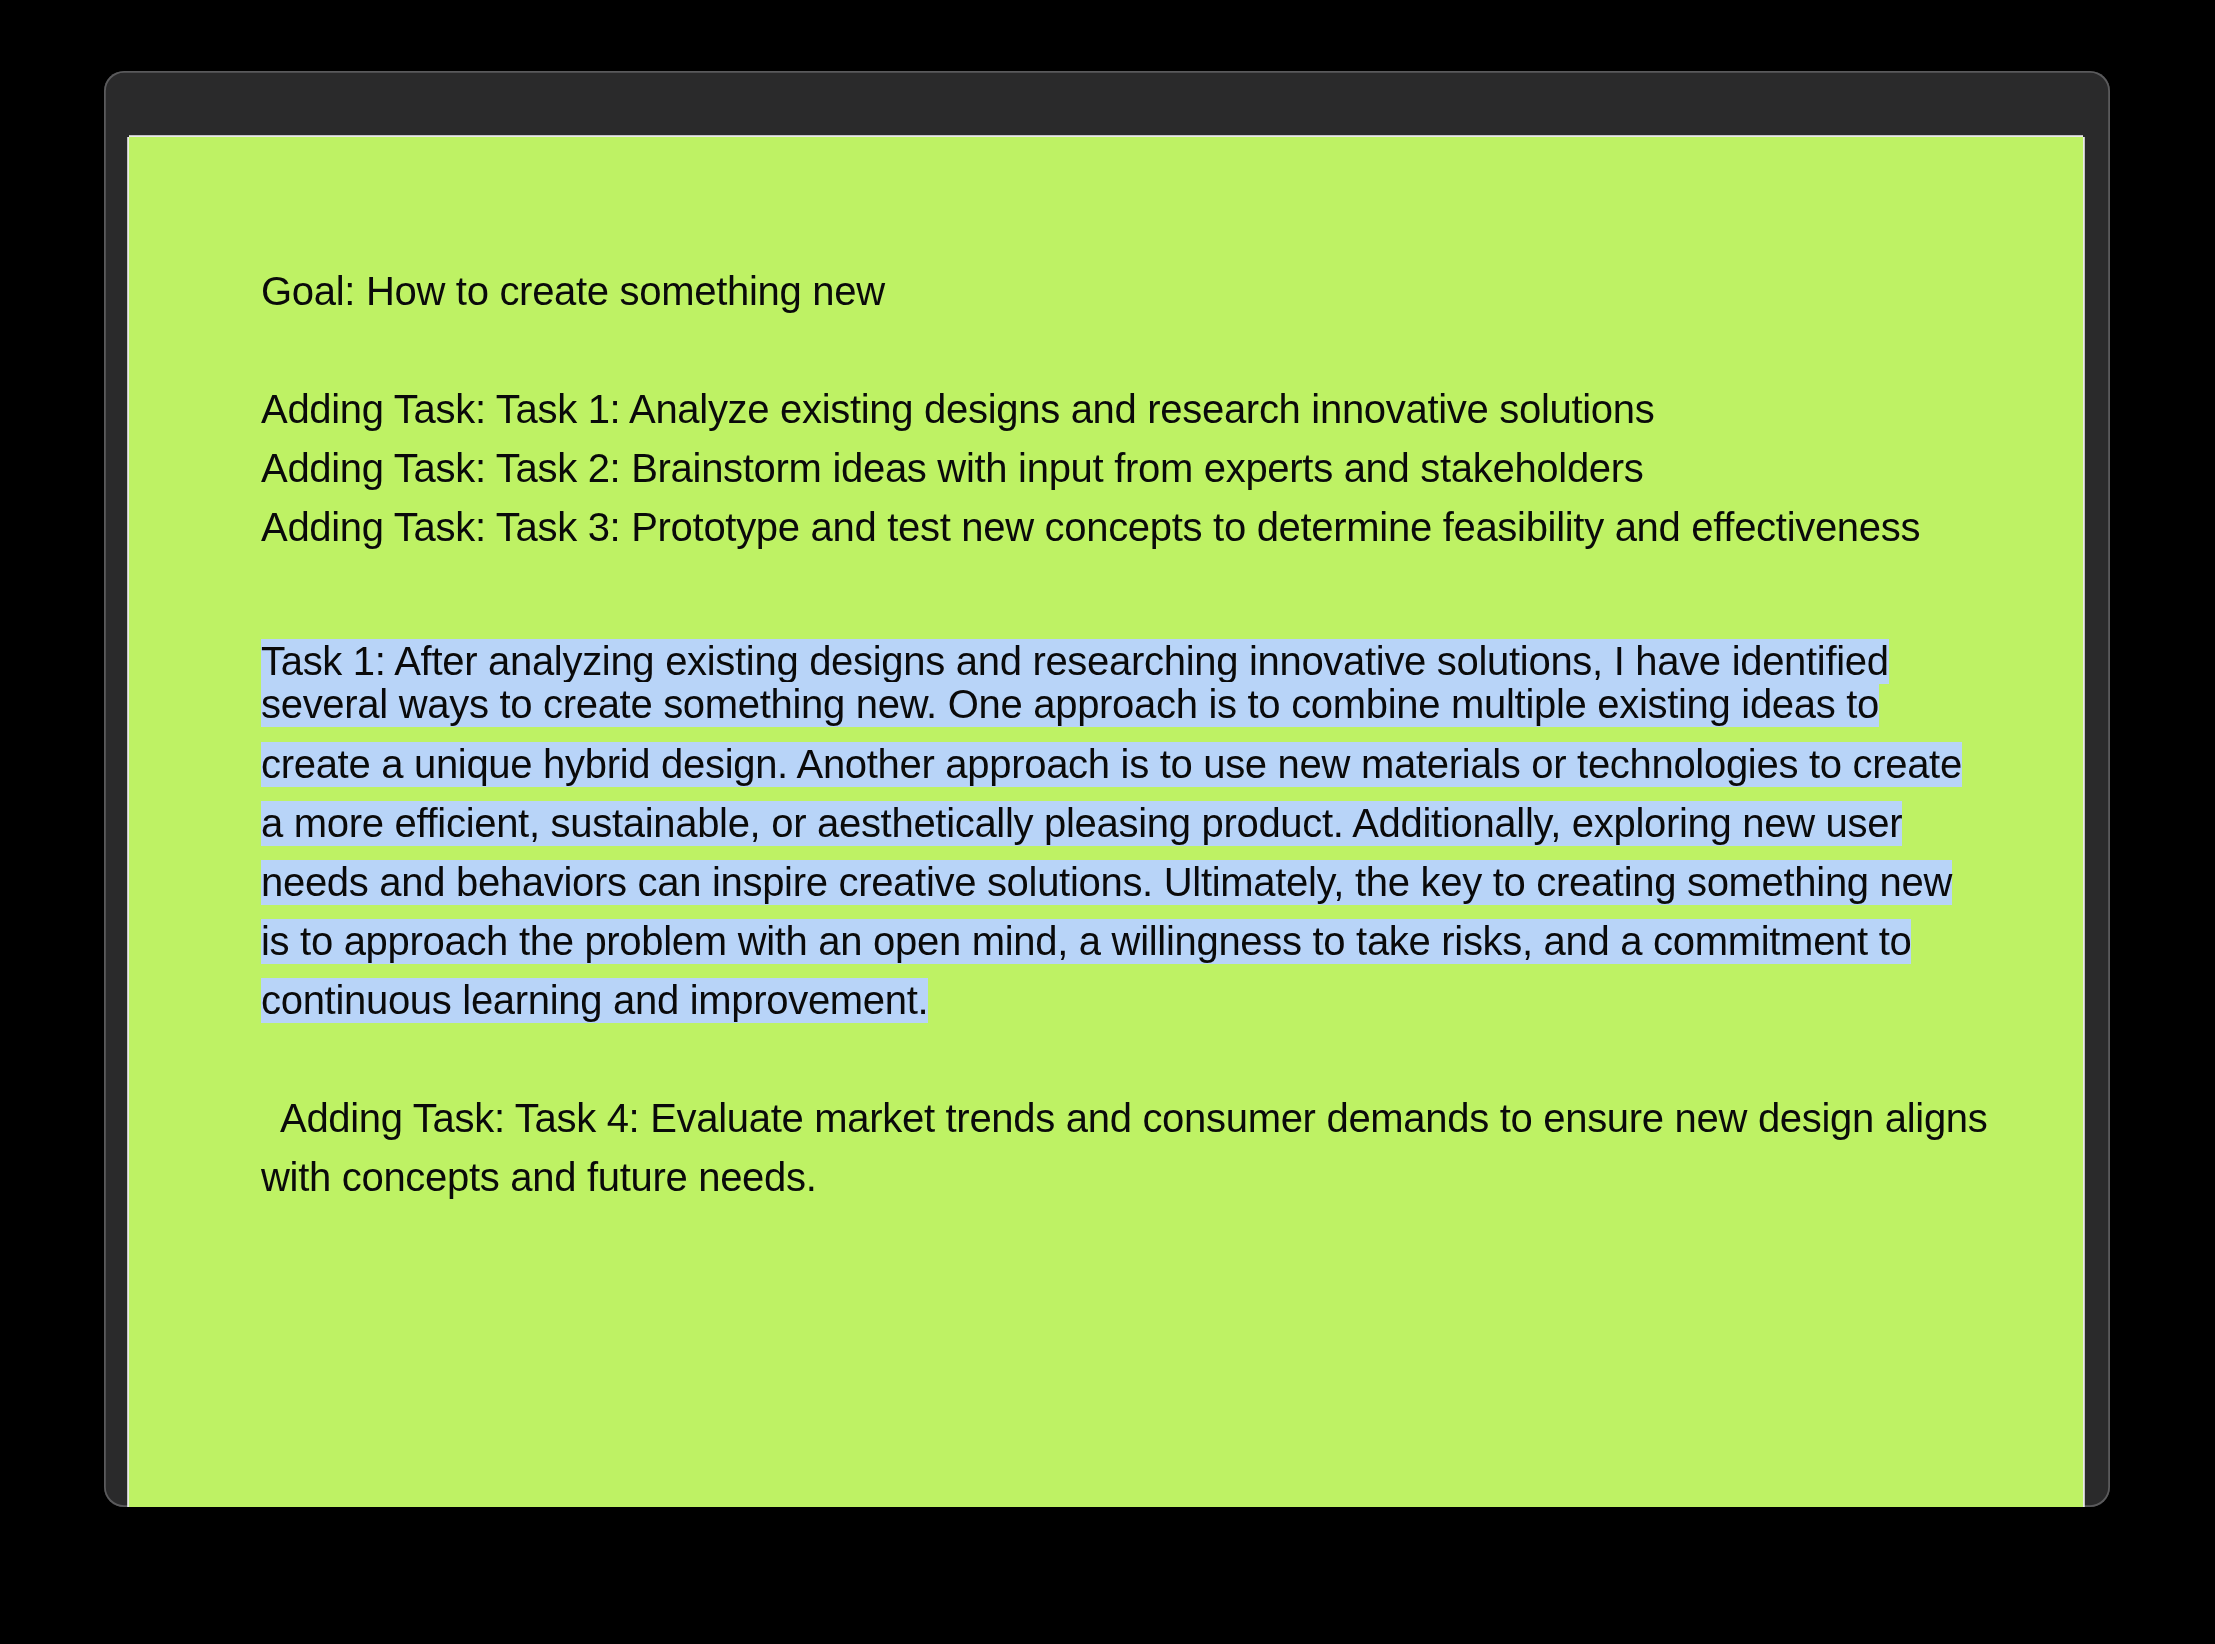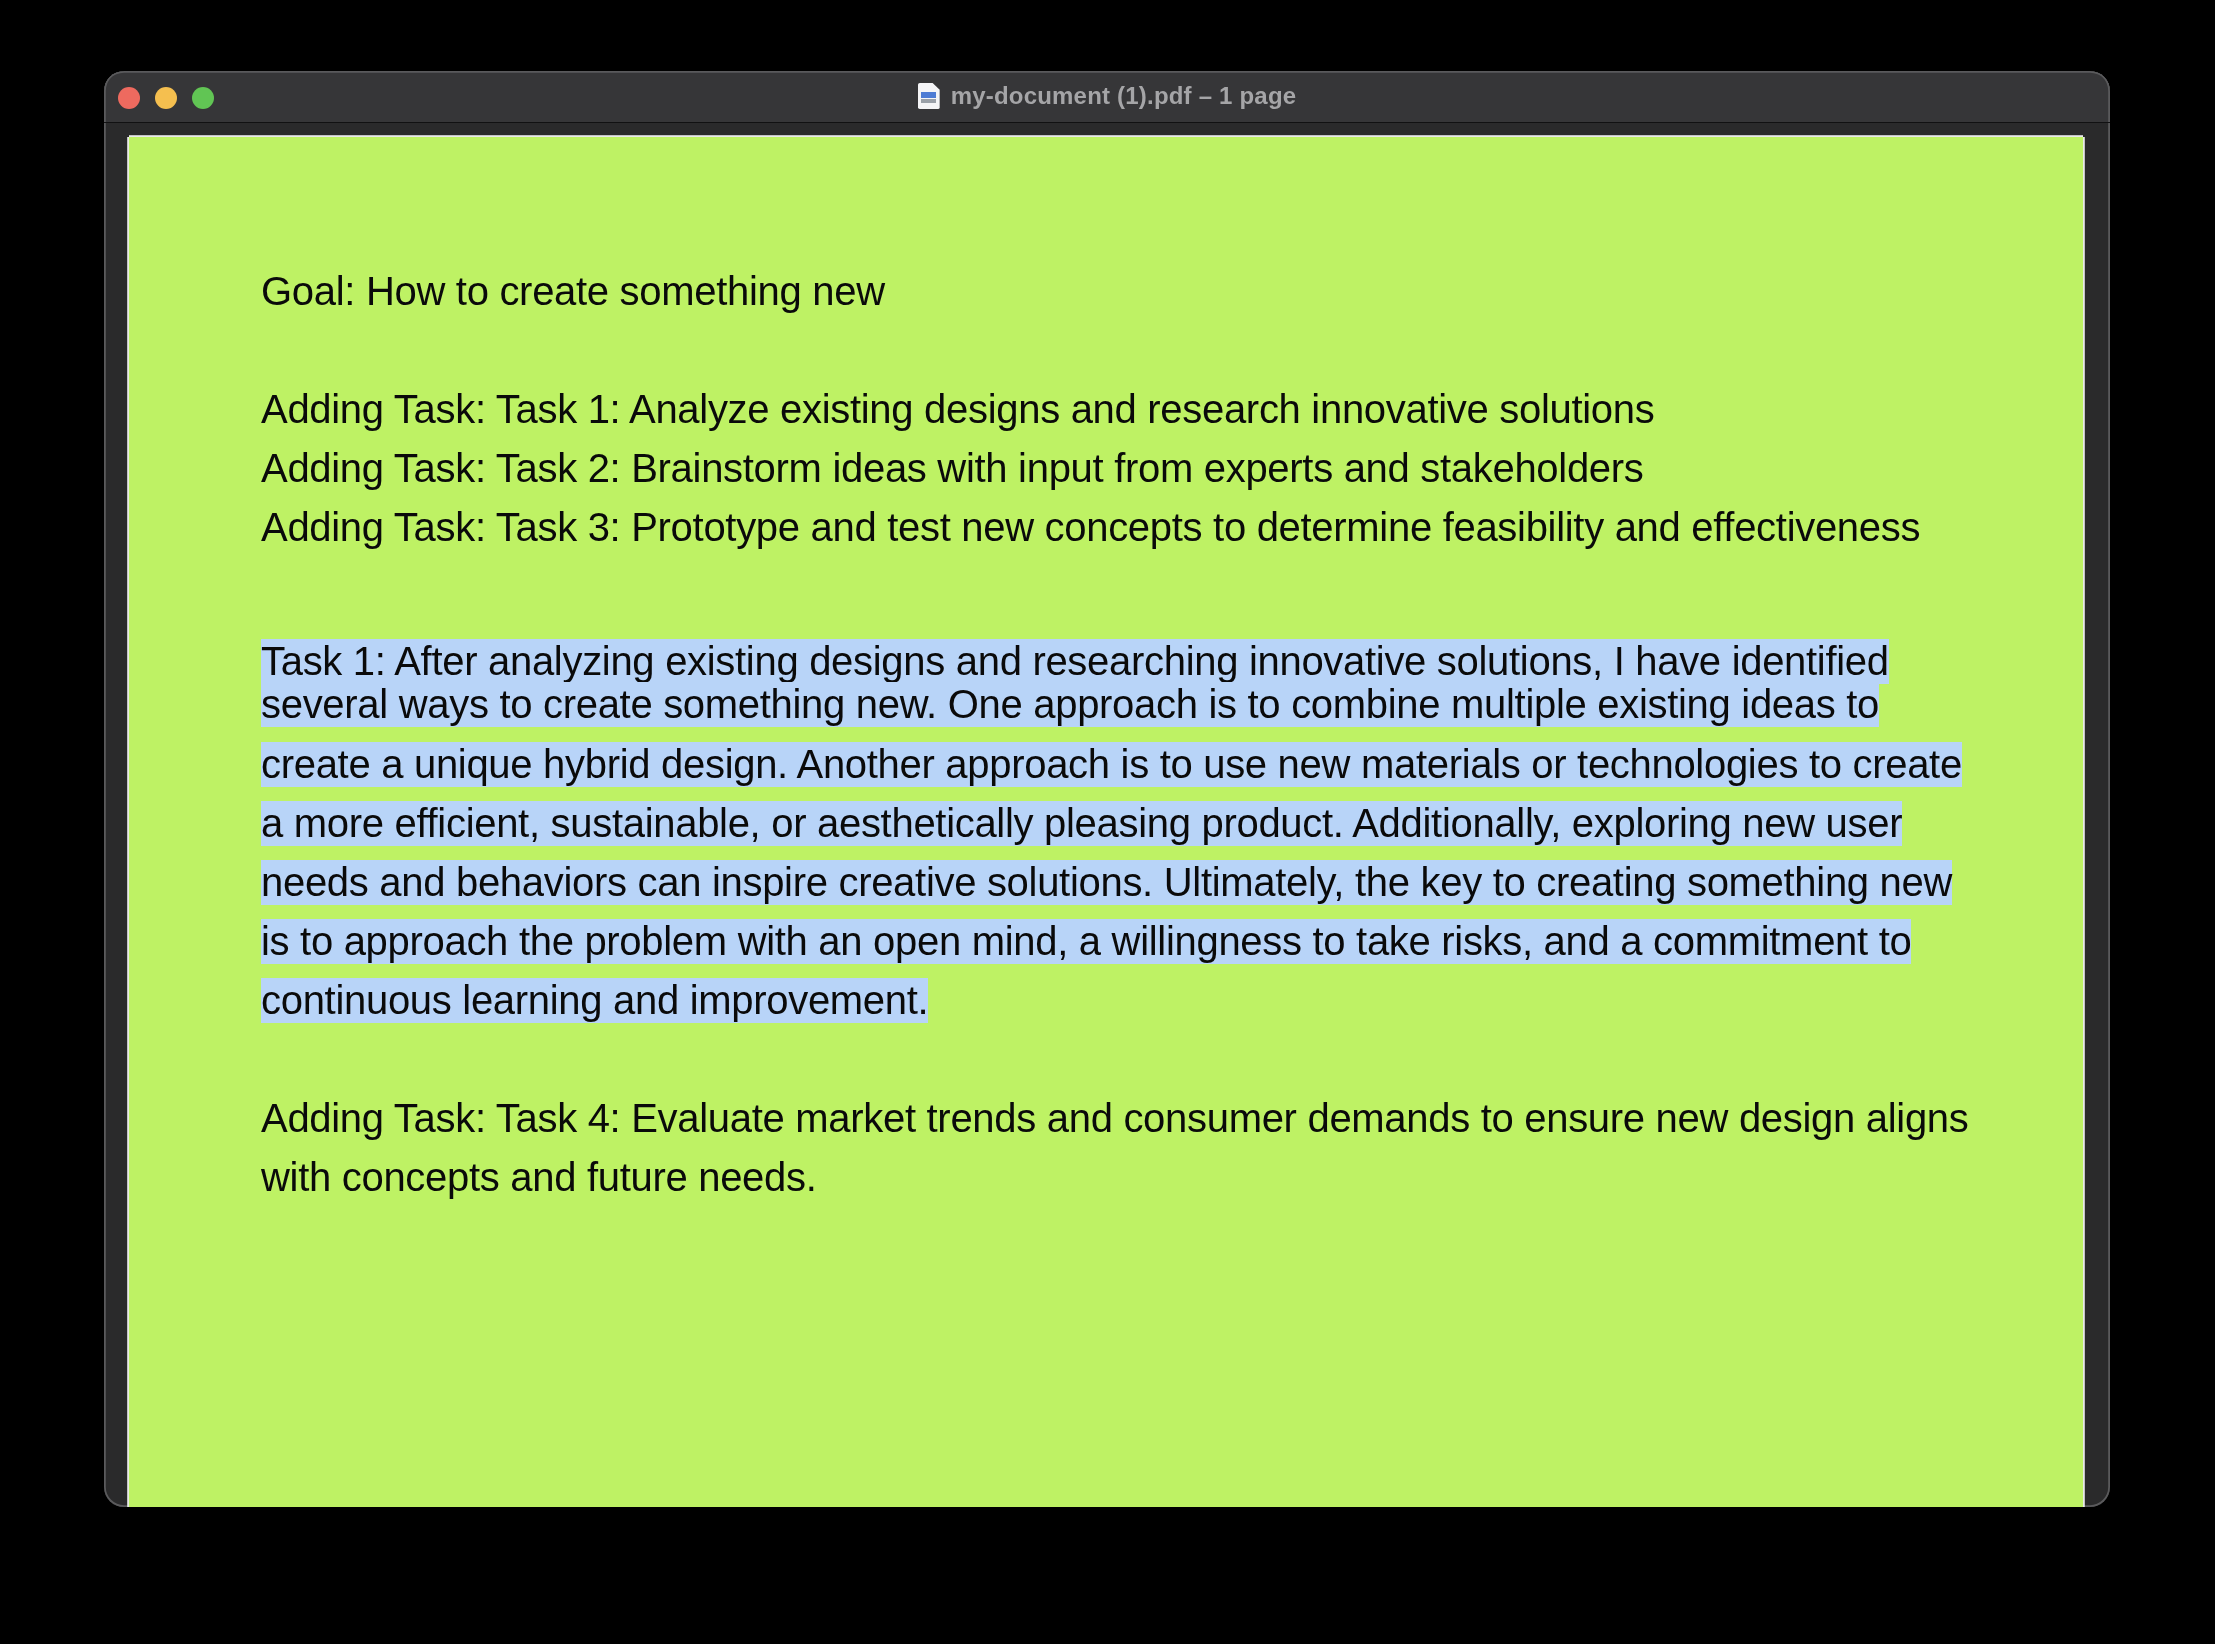--- a/index.html
+++ b/index.html
@@ -116,44 +116,35 @@
       background: #b8d4f8;
       display: inline-block;
       height: 45px;
       line-height: 45px;
     }
   </style>
 </head>
 <body>
 
 <div class="window">
-  <div class="titlebar">
-    <div class="traffic close" style="background:#ee6a5f;"></div>
-    <div class="traffic minimize" style="background:#f5bf4f;"></div>
-    <div class="traffic zoom" style="background:#61c554;"></div>
-    <div class="title">
-      <span class="doc-icon"></span>
-      <span>my-document (1).pdf – 1 page</span>
-    </div>
-  </div>
 
   <div class="page">
     <div class="content">
       <div class="line" style="top:132px;">Goal: How to create something new</div>
 
       <div class="line" style="top:250px;">Adding Task: Task 1: Analyze existing designs and research innovative solutions</div>
       <div class="line" style="top:309px;">Adding Task: Task 2: Brainstorm ideas with input from experts and stakeholders</div>
       <div class="line" style="top:368px;">Adding Task: Task 3: Prototype and test new concepts to determine feasibility and effectiveness</div>
 
       <div class="line hl" style="top:502px;"><span>Task 1: After analyzing existing designs and researching innovative solutions, I have identified</span></div>
       <div class="line hl" style="top:545px;"><span>several ways to create something new. One approach is to combine multiple existing ideas to</span></div>
       <div class="line hl" style="top:605px;border-radius:7px;"><span>create a unique hybrid design. Another approach is to use new materials or technologies to create</span></div>
       <div class="line hl" style="top:664px;"><span>a more efficient, sustainable, or aesthetically pleasing product. Additionally, exploring new user</span></div>
       <div class="line hl" style="top:723px;"><span>needs and behaviors can inspire creative solutions. Ultimately, the key to creating something new</span></div>
       <div class="line hl" style="top:782px;"><span>is to approach the problem with an open mind, a willingness to take risks, and a commitment to</span></div>
       <div class="line hl" style="top:841px;"><span>continuous learning and improvement.</span></div>
 
-      <div class="line" style="top:959px;">Adding Task: Task 4: Evaluate market trends and consumer demands to ensure new design aligns</div>
+      <div class="line" style="top:959px;margin-left:19px;">Adding Task: Task 4: Evaluate market trends and consumer demands to ensure new design aligns</div>
       <div class="line" style="top:1018px;">with concepts and future needs.</div>
     </div>
   </div>
 </div>
 
 
 </body></html>

